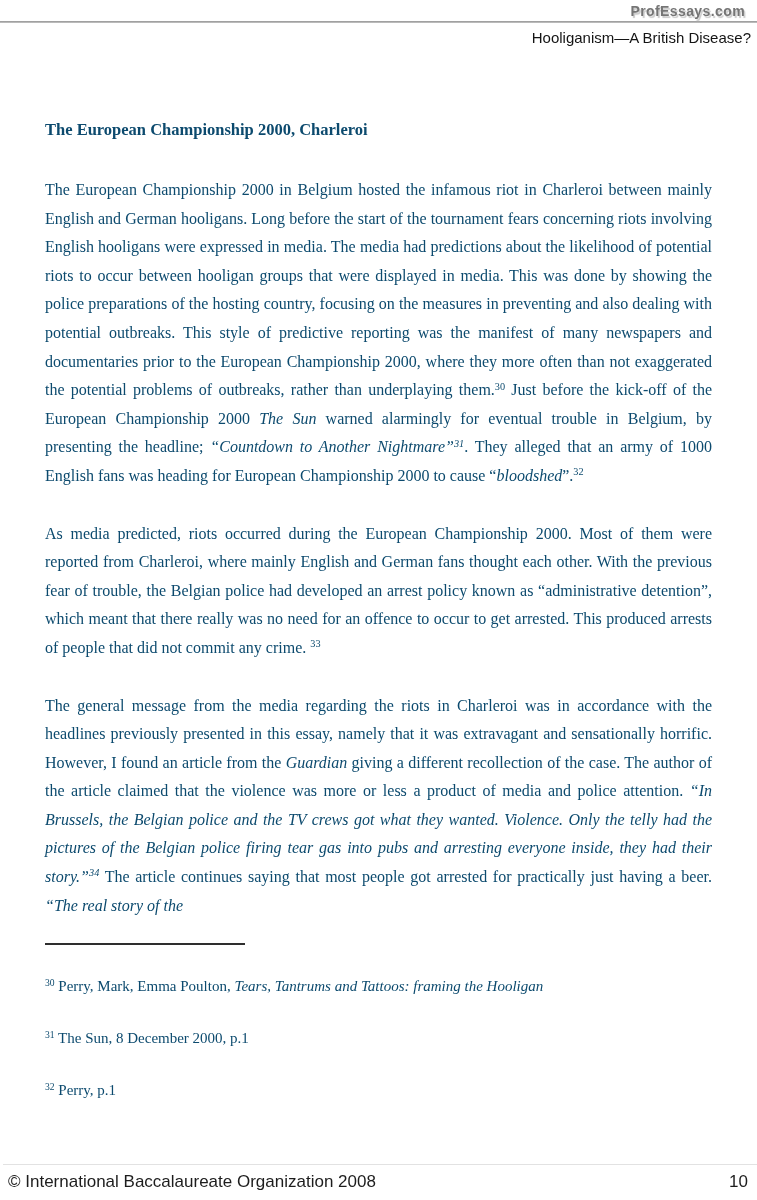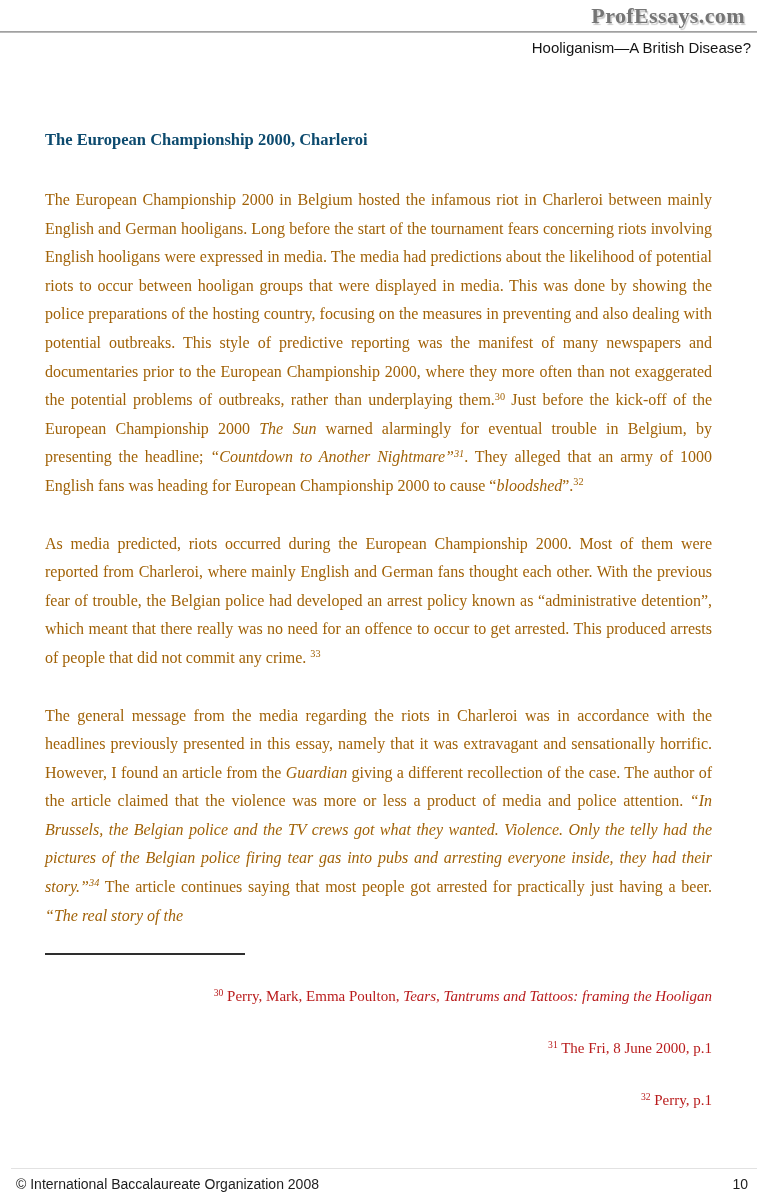--- a/index.html
+++ b/index.html
@@ -7,23 +7,23 @@
     width:757px; height:1200px;
     background:#ffffff;
     position:relative;
     overflow:hidden;
     font-family:"Liberation Serif", serif;
   }
   .topbar { padding-top:3px; }
   .watermark {
     text-align:right;
     padding-right:12px;
-    font-family:Liberation Serif, serif;
+    font-family:Liberation Sans, sans-serif;
     font-weight:700;
-    font-size:22px;
+    font-size:14px;
     letter-spacing:0.4px;
     color:#757575;
     text-shadow:1.5px 1.5px 1px #c9c9c9;
   }
   .toprule {
     margin-top:2px;
     height:2px;
     background:linear-gradient(#949494, #c6c6c6);
   }
   .running-head {
@@ -40,60 +40,60 @@
     font-weight:700;
     font-size:16.5px;
     color:#0c4a6e;
     margin:74px 0 0 0;
   }
   .paragraphs { margin-top:36px; }
   .para {
     font-size:16px;
     line-height:28.6px;
     text-align:justify;
-    color:#a16207;
+    color:#0c4a6e;
     margin:0 0 29px 0;
   }
   .it { font-style:italic; }
   sup {
     font-size:64%;
     line-height:0;
     position:relative;
     top:-0.55em;
     vertical-align:baseline;
   }
   .footnotes { margin-top:-6px; }
   .fn-rule {
     width:200px;
     height:0;
     border-top:2px solid #2e2e2e;
     margin:0 0 9px 0;
   }
   .footnote {
     font-size:15px;
     line-height:22px;
-    color:#b91c1c;
-    text-align:right;
+    color:#0c4a6e;
+    text-align:left;
     margin-top:30px;
   }
   .page-number {
     text-align:center;
     font-size:16px;
     color:#171717;
     margin-top:18px;
   }
   .footer {
     position:absolute;
-    left:11px; right:0; bottom:0;
+    left:3px; right:0; bottom:0;
     border-top:1px solid #e2e2e2;
     display:flex;
     justify-content:space-between;
     padding:7px 9px 8px 5px;
     font-family:"Liberation Sans", sans-serif;
-    font-size:14px;
+    font-size:17px;
     color:#1d1d1d;
   }
 </style>
 </head>
 <body>
 
 <div class="topbar">
   <div class="watermark">ProfEssays.com</div>
   <div class="toprule"></div>
   <div class="running-head">Hooliganism—A British Disease?</div>
@@ -103,21 +103,21 @@
   <h2 class="section-heading">The European Championship 2000, Charleroi</h2>
   <div class="paragraphs">
       <p class="para"><span>The European Championship 2000 in Belgium hosted the infamous riot in Charleroi between mainly English and German hooligans. Long before the start of the tournament fears concerning riots involving English hooligans were expressed in media. The media had predictions about the likelihood of potential riots to occur between hooligan groups that were displayed in media. This was done by showing the police preparations of the hosting country, focusing on the measures in preventing and also dealing with potential outbreaks. This style of predictive reporting was the manifest of many newspapers and documentaries prior to the European Championship 2000, where they more often than not exaggerated the potential problems of outbreaks, rather than underplaying them.</span><sup>30</sup><span> Just before the kick-off of the European Championship 2000 </span><span class="it">The Sun</span><span> warned alarmingly for eventual trouble in Belgium, by presenting the headline; </span><span class="it">“Countdown to Another Nightmare”</span><sup class="it">31</sup><span>. They alleged that an army of 1000 English fans was heading for European Championship 2000 to cause “</span><span class="it">bloodshed</span><span>”.</span><sup>32</sup></p>
       <p class="para"><span>As media predicted, riots occurred during the European Championship 2000. Most of them were reported from Charleroi, where mainly English and German fans thought each other. With the previous fear of trouble, the Belgian police had developed an arrest policy known as “administrative detention”, which meant that there really was no need for an offence to occur to get arrested. This produced arrests of people that did not commit any crime. </span><sup>33</sup></p>
       <p class="para"><span>The general message from the media regarding the riots in Charleroi was in accordance with the headlines previously presented in this essay, namely that it was extravagant and sensationally horrific. However, I found an article from the </span><span class="it">Guardian</span><span> giving a different recollection of the case. The author of the article claimed that the violence was more or less a product of media and police attention. </span><span class="it">“In Brussels, the Belgian police and the TV crews got what they wanted. Violence. Only the telly had the pictures of the Belgian police firing tear gas into pubs and arresting everyone inside, they had their story.”</span><sup class="it">34</sup><span> The article continues saying that most people got arrested for practically just having a beer. </span><span class="it">“The real story of the</span></p>
     </div>
   <div class="footnotes">
     <div class="fn-rule"></div>
     <div>
         <div class="footnote"><sup>30</sup> <span>Perry, Mark, Emma Poulton, </span><span class="it">Tears, Tantrums and Tattoos: framing the Hooligan</span><br></div>
-        <div class="footnote"><sup>31</sup> <span>The Fri, 8 June 2000, p.1</span></div>
+        <div class="footnote"><sup>31</sup> <span>The Sun, 8 December 2000, p.1</span></div>
         <div class="footnote"><sup>32</sup> <span>Perry, p.1</span></div>
       </div>
   </div>
 </div>
 
 <div class="footer">
   <span>© International Baccalaureate Organization 2008</span>
   <span>10</span>
 </div>
 

